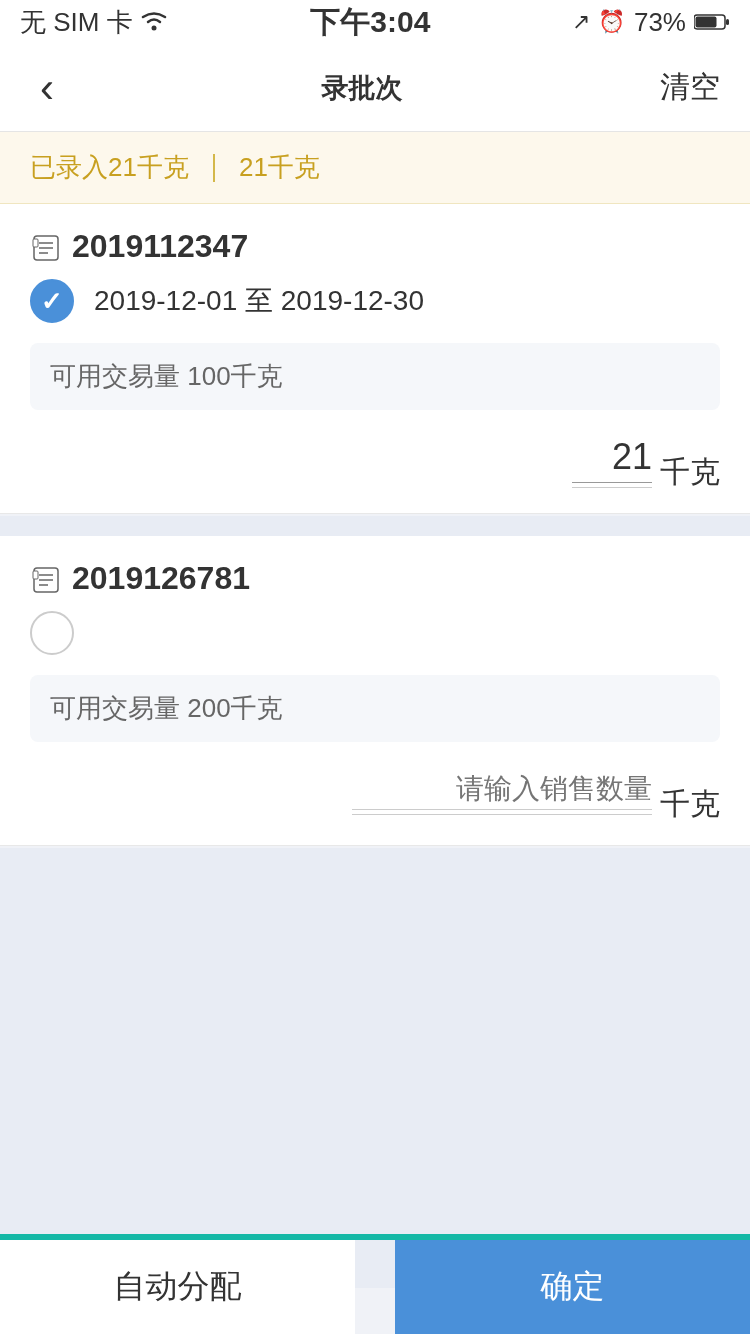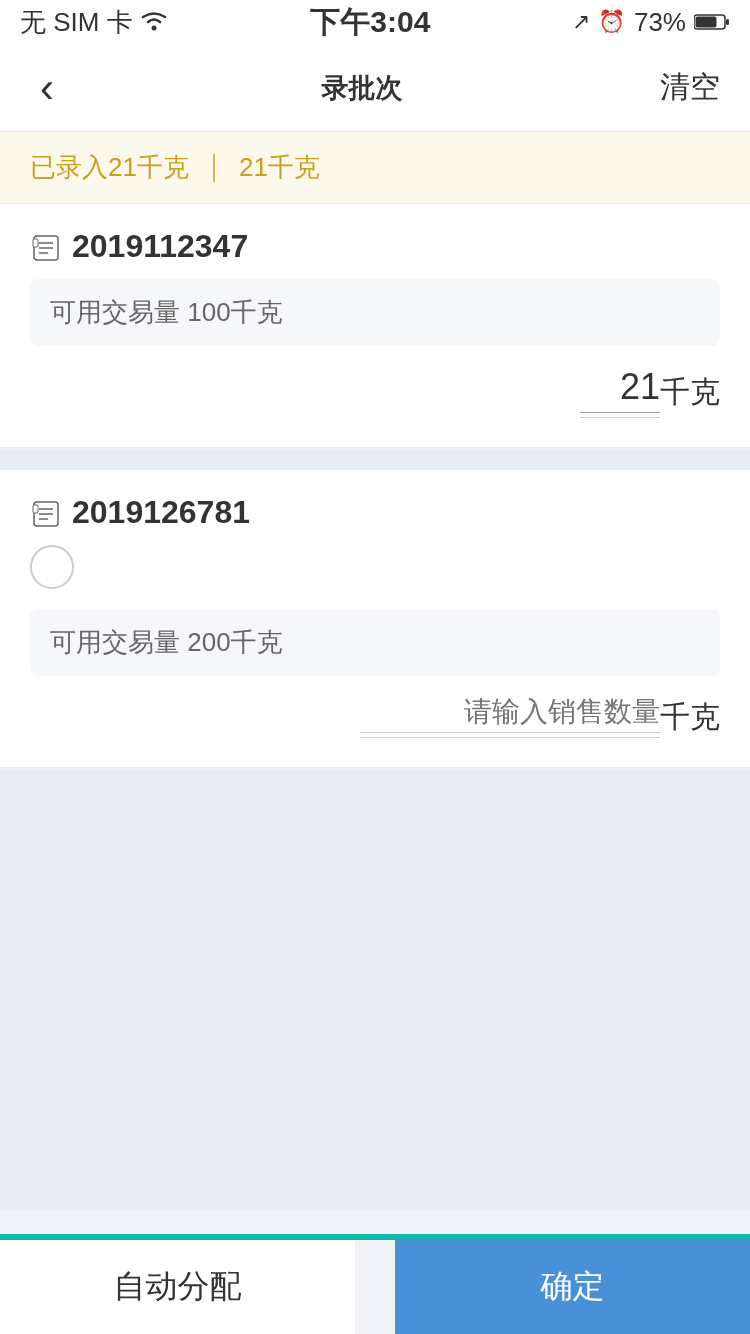--- a/index.html
+++ b/index.html
@@ -143,22 +143,22 @@
       font-size: 26px;
       color: #666;
       margin-bottom: 0;
     }
 
     
     .qty-row {
       display: flex;
       align-items: center;
       justify-content: flex-end;
-      gap: 0;
-      padding: 20px 30px 29px 30px;
+      gap: 8px;
+      padding: 20px 30px 20px 30px;
       border-bottom: 1px solid #e8e8e8;
       background: #fff;
     }
     .qty-input {
       border: none;
       outline: none;
       font-size: 36px;
       color: #333;
       text-align: right;
       width: 120px;
@@ -170,20 +170,21 @@
     .qty-underline::after {
       content: '';
       display: block;
       height: 1px;
       background: #ccc;
       margin-top: 4px;
     }
     .qty-unit {
       font-size: 30px;
       color: #333;
+      margin-top: 22px;
     }
 
     
     .section-separator {
       height: 20px;
       background: #e8ecf4;
     }
 
     
     .empty-area {
@@ -277,20 +278,24 @@
           <rect x="4" y="4" width="24" height="24" rx="3" stroke="#666" stroke-width="1.5" fill="none"></rect>
           <line x1="9" y1="11" x2="23" y2="11" stroke="#666" stroke-width="1.5"></line>
           <line x1="9" y1="16" x2="23" y2="16" stroke="#666" stroke-width="1.5"></line>
           <line x1="9" y1="21" x2="18" y2="21" stroke="#666" stroke-width="1.5"></line>
           <rect x="3" y="7" width="5" height="8" rx="1" fill="#fff" stroke="#666" stroke-width="1"></rect>
         </svg>
       </span>
       <span class="batch-id">2019112347</span>
     </div>
 
+    <div class="batch-date-row">
+      <div class="radio-btn checked"></div>
+      <span class="batch-date">2019-12-01 至 2019-12-30</span>
+    </div>
 
     <div class="available-qty">可用交易量 100千克</div>
   </div>
 
   <div class="qty-row">
     <div class="qty-underline">
       <input class="qty-input" type="text" value="21" style="width: 80px; font-size: 36px; color: rgb(51, 51, 51); border: none; outline: none; text-align: right; background: transparent;">
       <div style="height:1px; background:#999; margin-top:4px;"></div>
     </div>
     <span class="qty-unit">千克</span>

